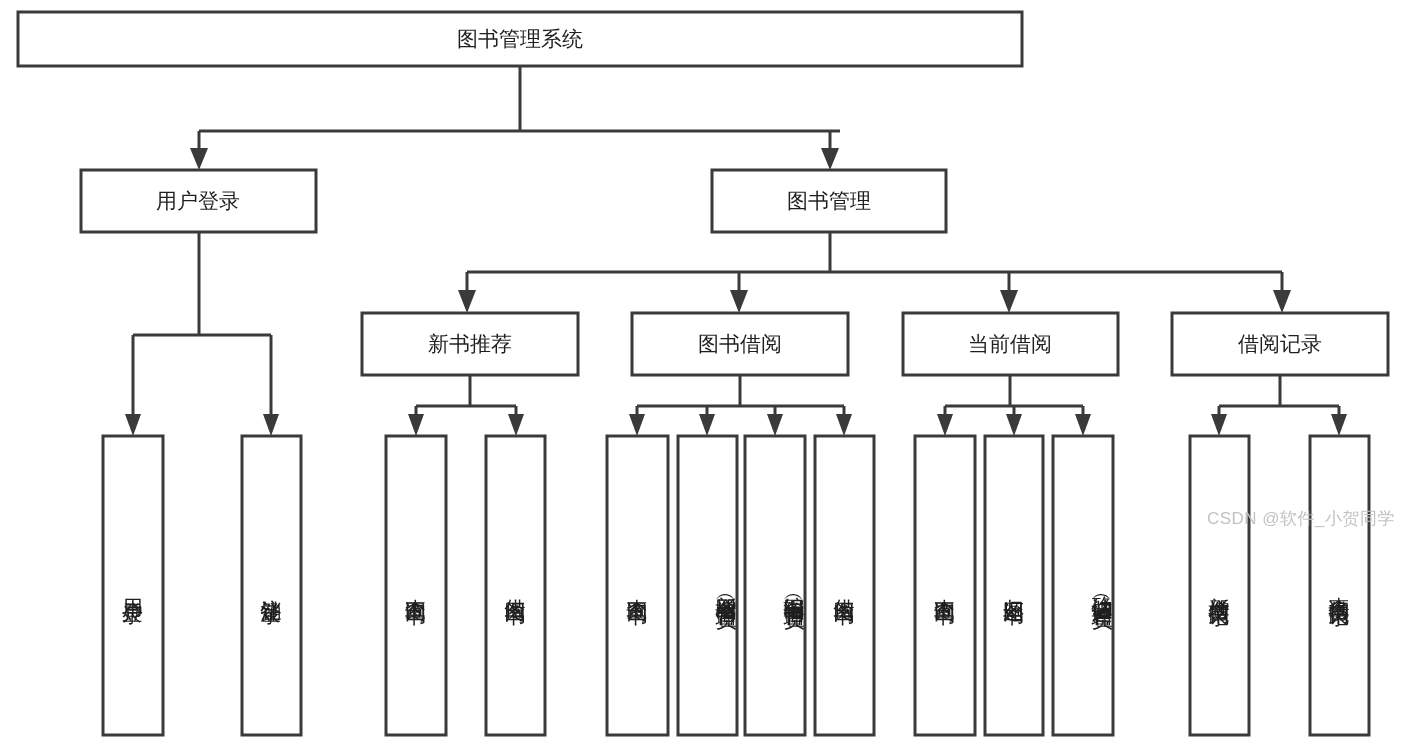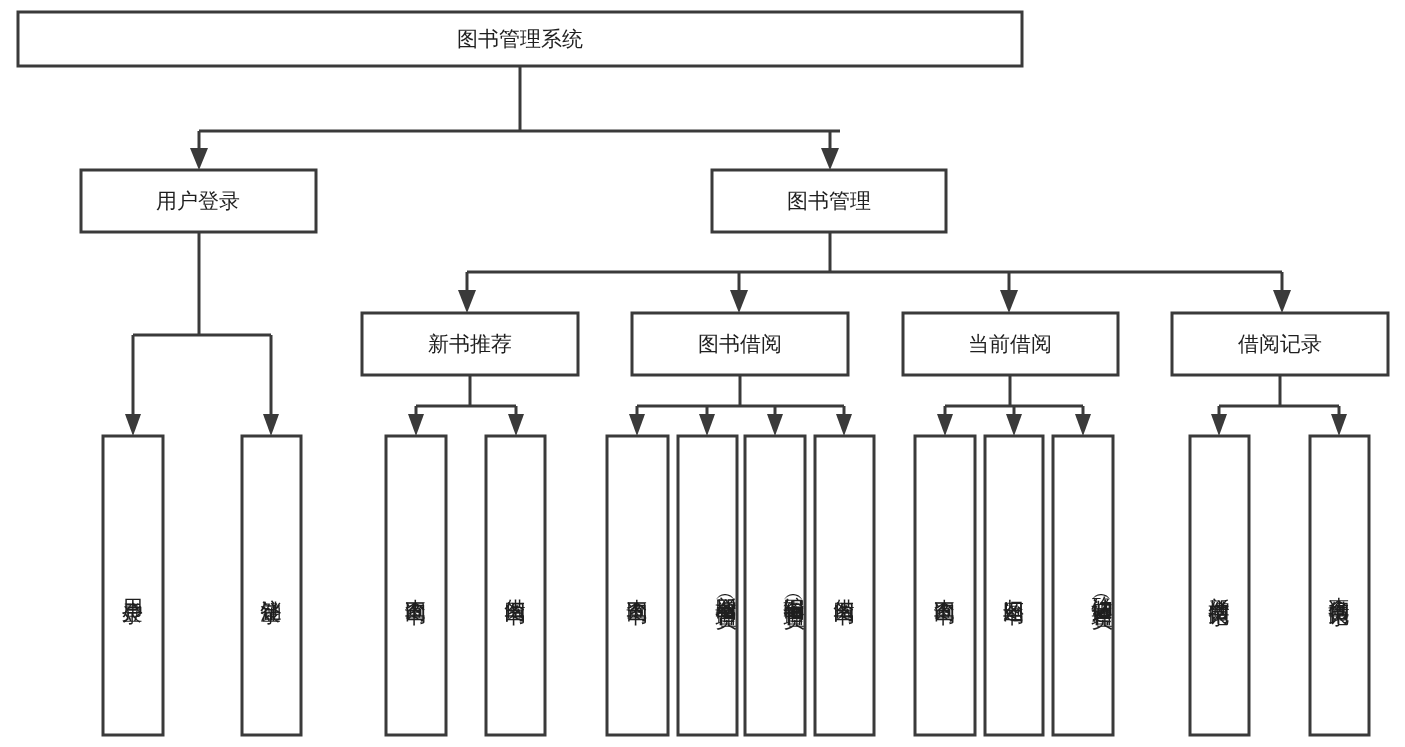--- a/index.html
+++ b/index.html
@@ -215,14 +215,15 @@
   <div class="leaf-label-wrap" style="left:607px; top:436px; width:61px; height:299px;">查询图书</div>
   <div class="leaf-label-wrap align-top" style="left:678px; top:436px; width:59px; height:299px;">新增图书（管理员）</div>
   <div class="leaf-label-wrap align-top" style="left:745px; top:436px; width:60px; height:299px;">编辑图书（管理员）</div>
   <div class="leaf-label-wrap" style="left:815px; top:436px; width:59px; height:299px;">借阅图书</div>
   <div class="leaf-label-wrap" style="left:915px; top:436px; width:60px; height:299px;">查询图书</div>
   <div class="leaf-label-wrap" style="left:985px; top:436px; width:58px; height:299px;">归还图书</div>
   <div class="leaf-label-wrap align-top" style="left:1053px; top:436px; width:60px; height:299px;">确认归还（管理员）</div>
   <div class="leaf-label-wrap" style="left:1190px; top:436px; width:59px; height:299px;">新增借阅记录</div>
   <div class="leaf-label-wrap" style="left:1310px; top:436px; width:59px; height:299px;">查询借阅记录</div>
 
+  <div id="watermark">CSDN @软件_小贺同学</div>
 
 </div>
 
 </body></html>

